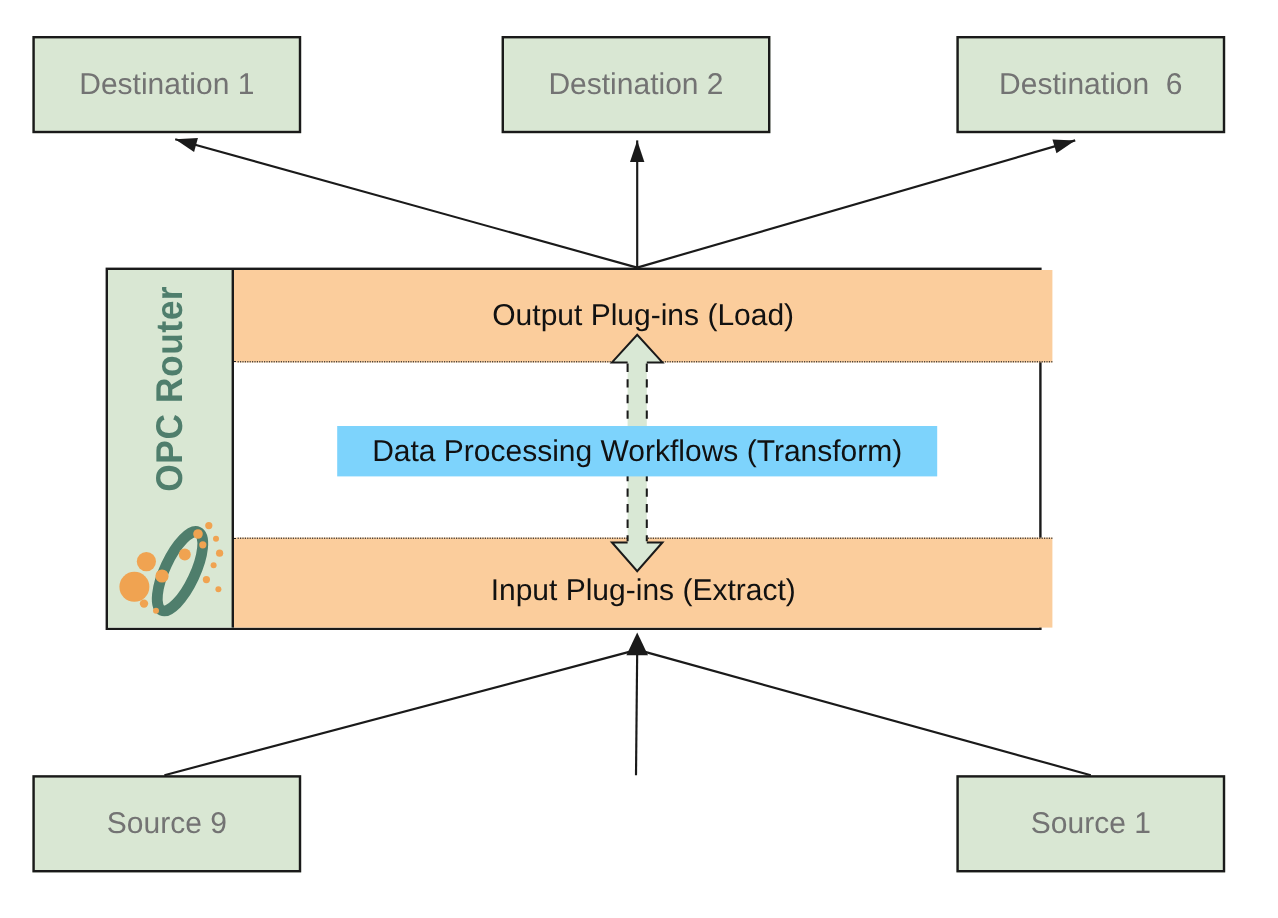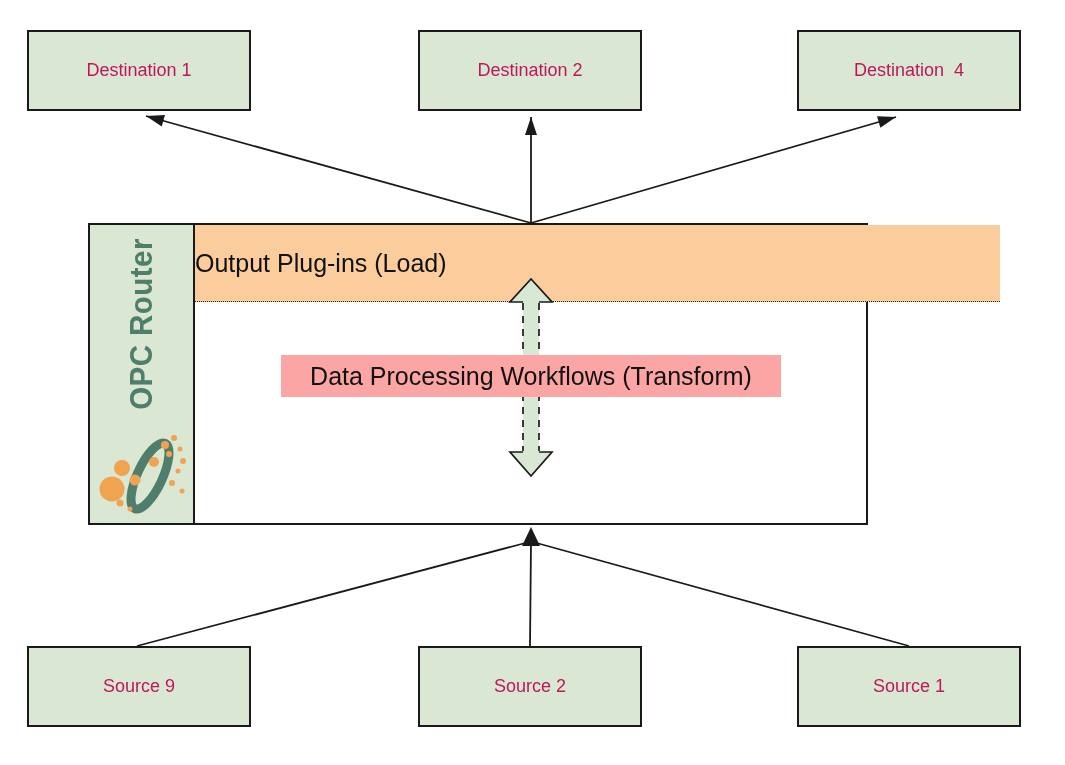--- a/index.html
+++ b/index.html
@@ -35,22 +35,22 @@
     width: 224px;
     height: 81px;
     background: var(--box-green);
     border: 2px solid var(--line-dark);
     display: flex;
     align-items: center;
     justify-content: center;
     z-index: 1;
   }
   .node span {
-    font-size: 18px;
-    color: #be185d;
+    font-size: 25px;
+    color: #737373;
     white-space: pre;
   }
   .dest { top: 30px; }
   .source { top: 646px; }
   .col-1 { left: 27px; }
   .col-2 { left: 418px; }
   .col-3 { left: 797px; }
   
   .router {
     position: absolute;
@@ -83,24 +83,25 @@
     white-space: pre;
   }
   .logo {
     position: absolute;
     left: 0; bottom: 2px;
     width: 103px; height: 90px;
   }
   .band {
     position: absolute;
     left: 105px;
-    width: 805px;
+    width: 682px;
     background: var(--band-orange);
     display: flex;
     align-items: center;
+    justify-content: center;
   }
   .band span {
     font-size: 25px;
     color: #111111;
     white-space: pre;
   }
   .band-top {
     top: 0;
     height: 77px;
     border-bottom: 1px dotted #222222;
@@ -111,21 +112,21 @@
     border-top: 1px dotted #222222;
     padding-top: 12px;
   }
   
   .transform-label {
     position: absolute;
     left: 281px;
     top: 355px;
     width: 500px;
     height: 42px;
-    background: #fca5a5;
+    background: #7dd3fc;
     display: flex;
     align-items: center;
     justify-content: center;
     z-index: 3;
     font-size: 25px;
     color: #111111;
     white-space: pre;
   }
   
   .conn { stroke: var(--line-dark); stroke-width: 1.8; fill: none; }
@@ -170,21 +171,21 @@
     </g>
   </svg>
 
   <div class="node dest col-1">
     <span>Destination 1</span>
   </div>
   <div class="node dest col-2">
     <span>Destination 2</span>
   </div>
   <div class="node dest col-3">
-    <span>Destination  4</span>
+    <span>Destination  6</span>
   </div>
 
   <div class="router">
     <div class="sidebar">
       <div class="brand">OPC Router</div>
       <svg class="logo" viewBox="0 0 103 90">
         <ellipse class="ring" cx="60" cy="45" rx="12.5" ry="36" transform="rotate(25 60 45)"></ellipse>
         <circle class="dot" cx="22" cy="58" r="12.5"></circle>
         <circle class="dot" cx="32" cy="37" r="8"></circle>
         <circle class="dot" cx="45" cy="49" r="5.5"></circle>
@@ -197,27 +198,27 @@
         <circle class="dot" cx="88" cy="40" r="2.5"></circle>
         <circle class="dot" cx="82" cy="52" r="3"></circle>
         <circle class="dot" cx="92" cy="60" r="2.5"></circle>
         <circle class="dot" cx="30" cy="72" r="3.5"></circle>
         <circle class="dot" cx="40" cy="78" r="2.5"></circle>
       </svg>
     </div>
     <div class="band band-top">
       <span>Output Plug-ins (Load)</span>
     </div>
+    <div class="band band-bottom">
+      <span>Input Plug-ins (Extract)</span>
+    </div>
   </div>
 
   <div class="transform-label">Data Processing Workflows (Transform)</div>
 
   <div class="node source col-1">
     <span>Source 9</span>
   </div>
-  <div class="node source col-2">
-    <span>Source 2</span>
-  </div>
   <div class="node source col-3">
     <span>Source 1</span>
   </div>
 
 </div>
 
 </body></html>

